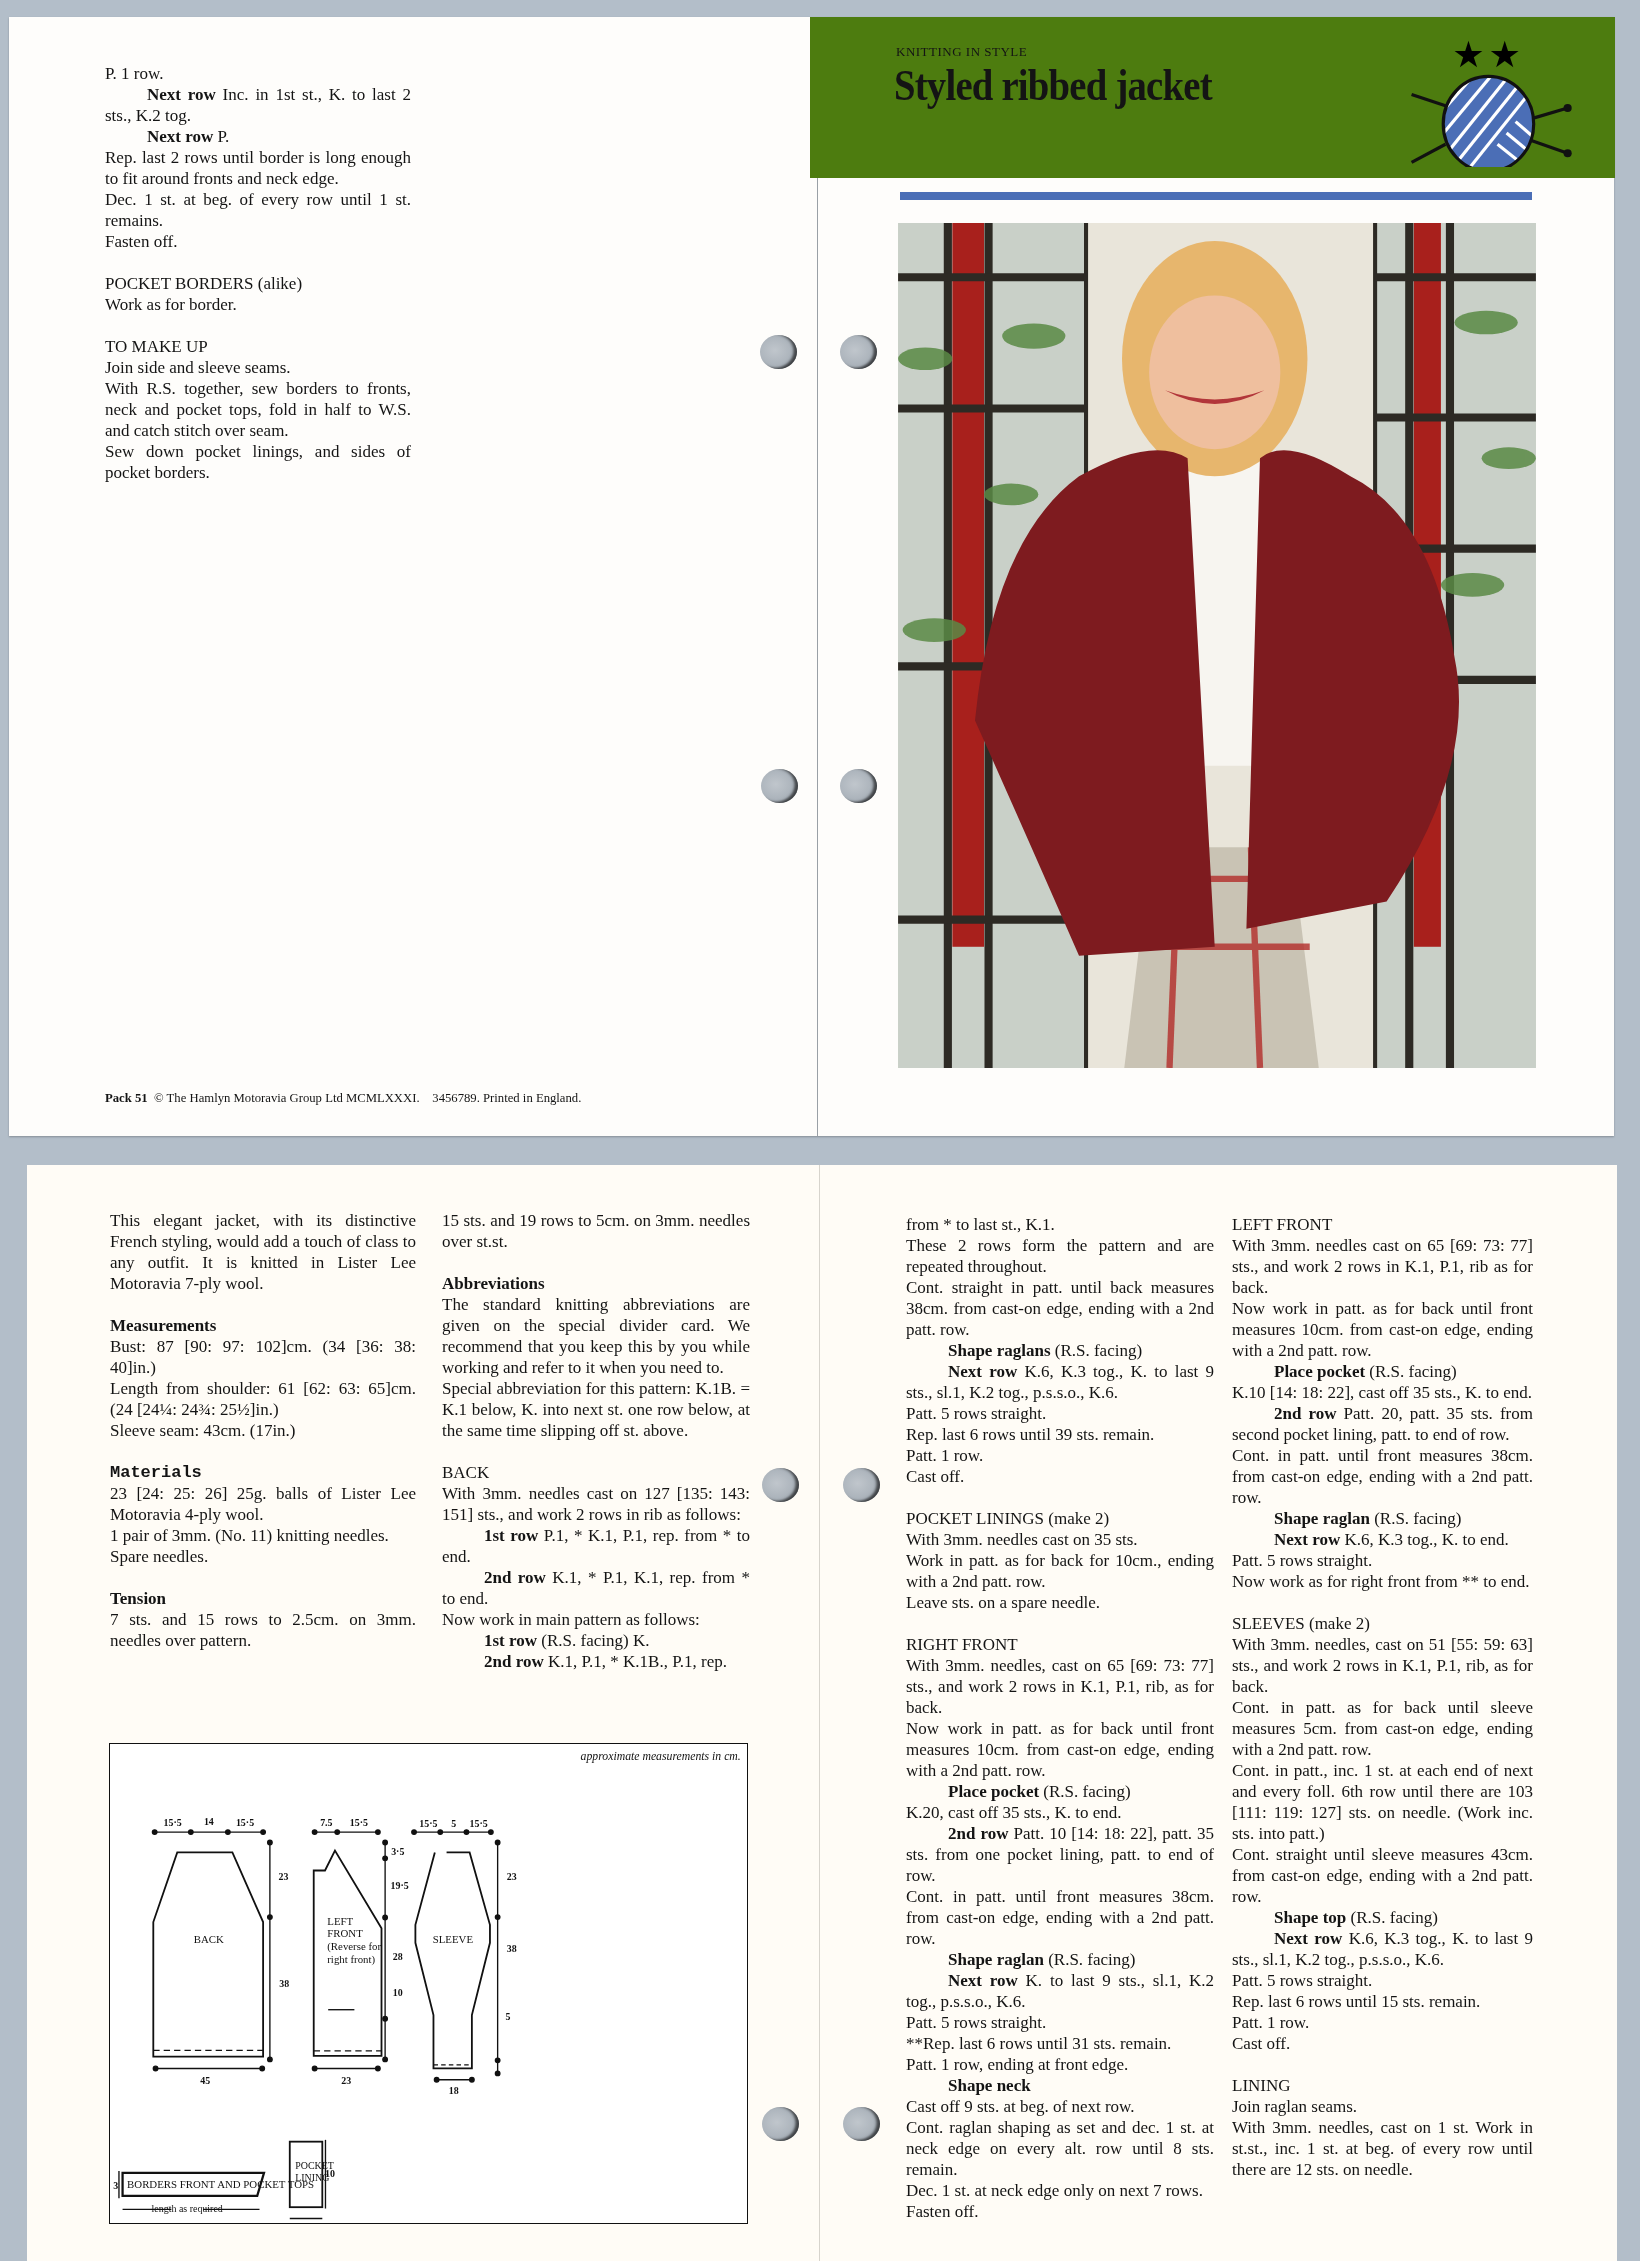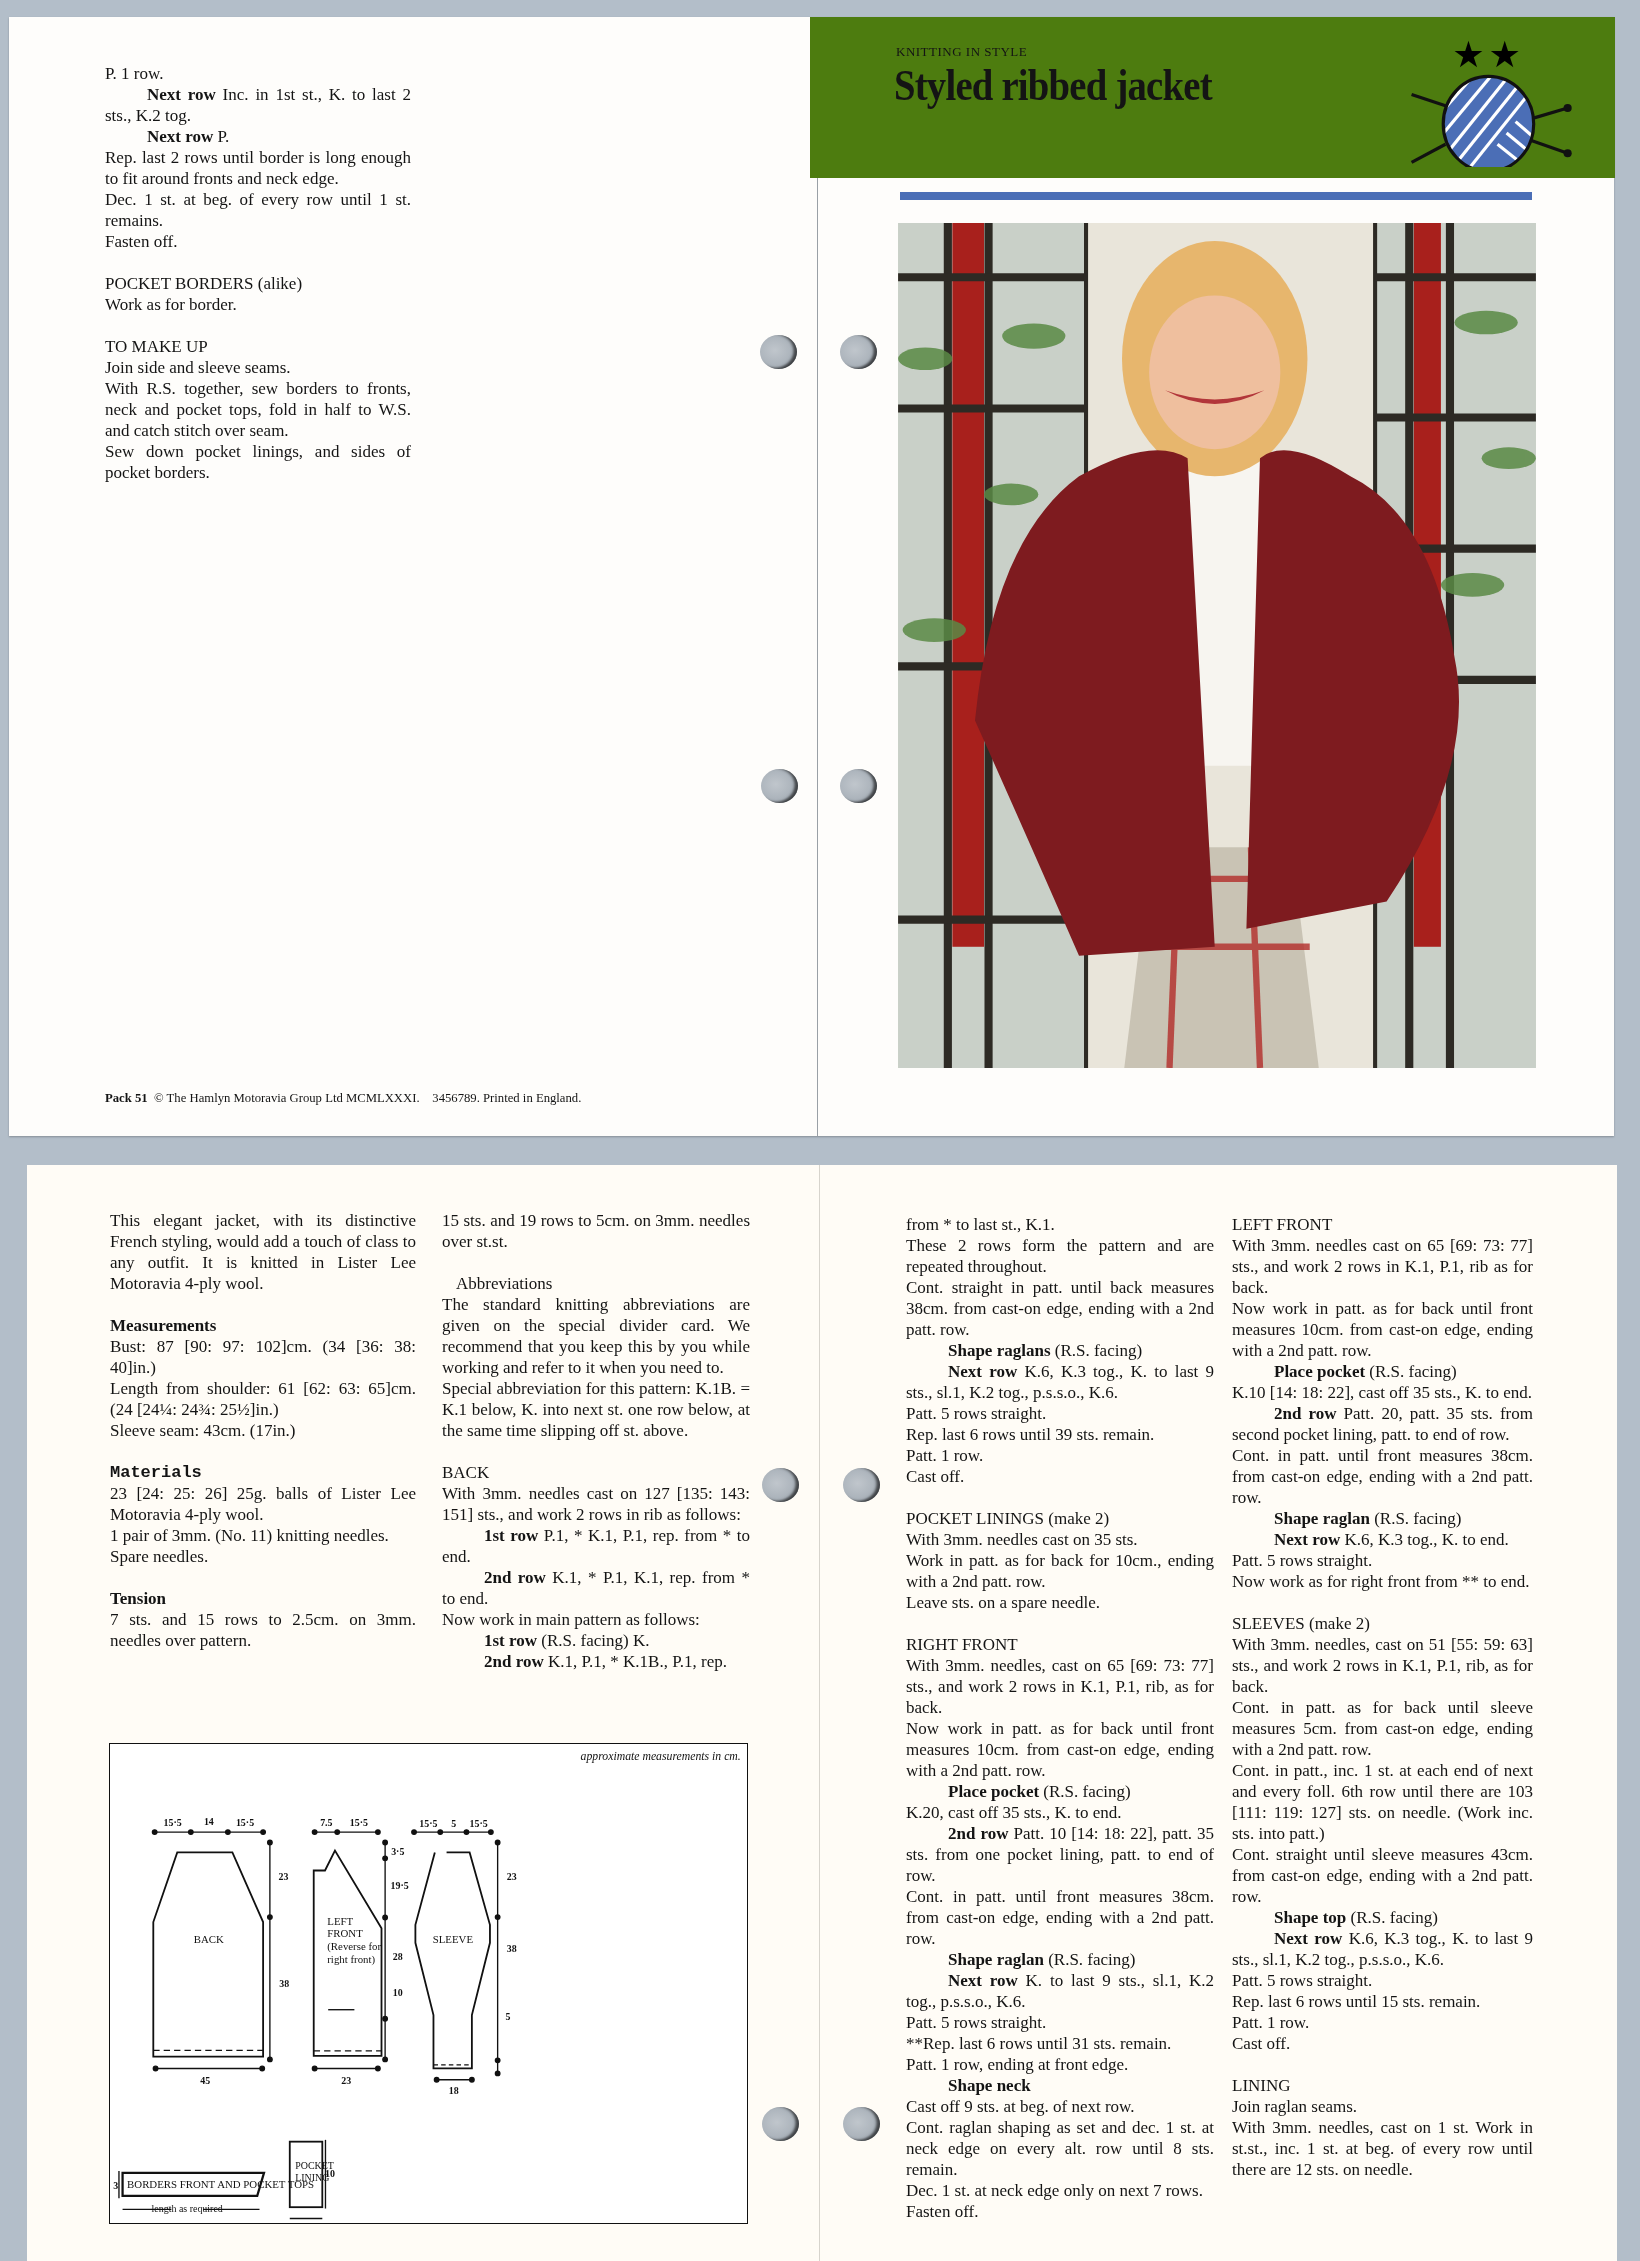--- a/index.html
+++ b/index.html
@@ -146,39 +146,39 @@
 
 <div class="hole" style="left:760px;top:335px;"></div>
 <div class="hole" style="left:840px;top:335px;"></div>
 <div class="hole" style="left:761px;top:769px;"></div>
 <div class="hole" style="left:840px;top:769px;"></div>
 
 <div class="sheet bottom"></div>
 <div class="fold" style="left:819px;top:1165px;height:1128px;background:#d7d4cd;"></div>
 
 <div class="txt" id="col1" style="left:110px;top:1210px;width:306px;">
-    <p>This elegant jacket, with its distinctive French styling, would add a touch of class to any outfit. It is knitted in Lister Lee Motoravia 4-ply wool.</p>
+    <p>This elegant jacket, with its distinctive French styling, would add a touch of class to any outfit. It is knitted in Lister Lee Motoravia 7-ply wool.</p>
     <div class="gap"></div>
     <p style="font-weight: bold;">Measurements</p>
     <p>Bust: 87 [90: 97: 102]cm. (34 [36: 38: 40]in.)</p>
     <p>Length from shoulder: 61 [62: 63: 65]cm. (24 [24¼: 24¾: 25½]in.)</p>
     <p>Sleeve seam: 43cm. (17in.)</p>
     <div class="gap"></div>
     <p style="font-weight: bold; font-family: Liberation Mono, monospace;">Materials</p>
     <p>23 [24: 25: 26] 25g. balls of Lister Lee Motoravia 4-ply wool.</p>
     <p>1 pair of 3mm. (No. 11) knitting needles.</p>
     <p>Spare needles.</p>
     <div class="gap"></div>
     <p style="font-weight: bold;">Tension</p>
     <p>7 sts. and 15 rows to 2.5cm. on 3mm. needles over pattern.</p>
   </div>
 <div class="txt" id="col2" style="left:442px;top:1210px;width:308px;">
     <p>15 sts. and 19 rows to 5cm. on 3mm. needles over st.st.</p>
     <div class="gap"></div>
-    <p style="font-weight: normal; margin-left: 14px;">Abbreviations</p>
+    <p style="font-weight: bold;">Abbreviations</p>
     <p>The standard knitting abbreviations are given on the special divider card. We recommend that you keep this by you while working and refer to it when you need to.</p>
     <p>Special abbreviation for this pattern: K.1B. = K.1 below, K. into next st. one row below, at the same time slipping off st. above.</p>
     <div class="gap"></div>
     <p>BACK</p>
     <p>With 3mm. needles cast on 127 [135: 143: 151] sts., and work 2 rows in rib as follows:</p>
     <p><b>1st row</b> P.1, * K.1, P.1, rep. from * to end.</p>
     <p><b>2nd row</b> K.1, * P.1, K.1, rep. from * to end.</p>
     <p>Now work in main pattern as follows:</p>
     <p><b>1st row</b> (R.S. facing) K.</p>
     <p><b>2nd row</b> K.1, P.1, * K.1B., P.1, rep.</p>

